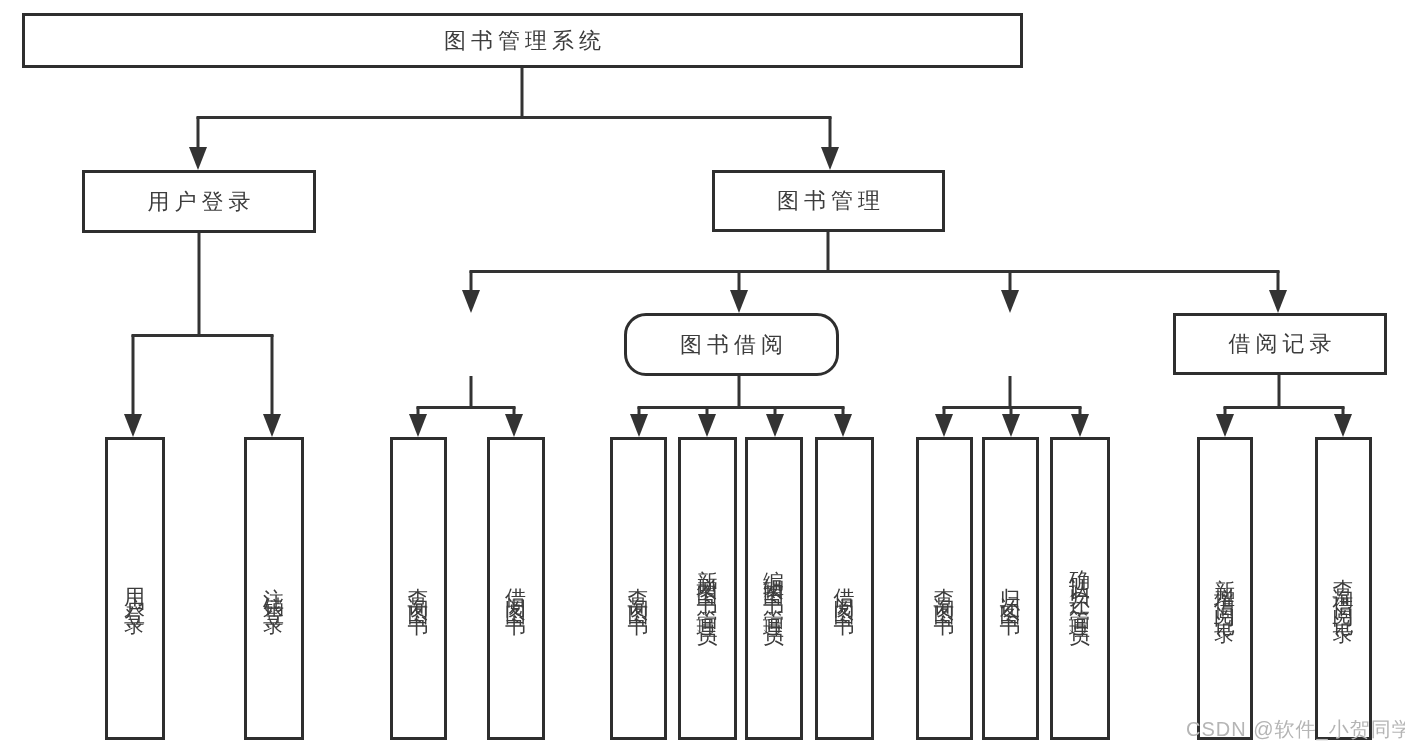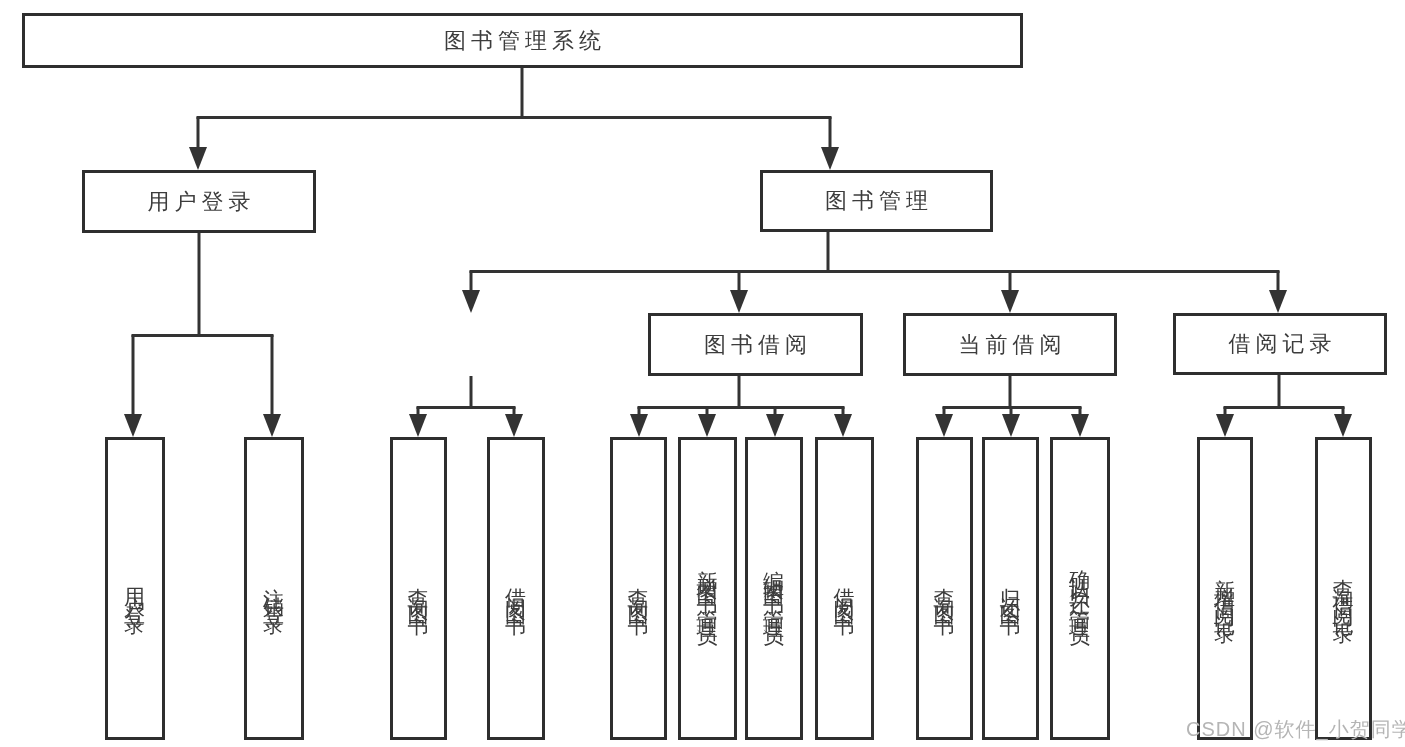--- a/index.html
+++ b/index.html
@@ -52,23 +52,23 @@
     justify-content:center;
     writing-mode:vertical-rl;
     text-orientation:mixed;
     font-size:21px;
     letter-spacing:9px;
     line-height:1;
     color:var(--text);
   }
   #n-root{left:22px;top:13px;width:1001px;height:55px;}
   #n-user-login{left:82px;top:170px;width:234px;height:63px;}
-  #n-book-mgmt{left:712px;top:170px;width:233px;height:62px;margin-left:48px;}
+  #n-book-mgmt{left:712px;top:170px;width:233px;height:62px;}
   #n-new-book-rec{left:362px;top:313px;width:218px;height:63px;}
-  #n-book-borrow{left:648px;top:313px;width:215px;height:63px;}
+  #n-book-borrow{left:624px;top:313px;width:215px;height:63px;border-radius:22px;}
   #n-current-borrow{left:903px;top:313px;width:214px;height:63px;}
   #n-borrow-record{left:1173px;top:313px;width:214px;height:62px;}
 
   #l-user-login{left:105px;width:60px;}
   #l-logout{left:244px;width:60px;}
   #l-query-book-1{left:390px;width:57px;}
   #l-borrow-book-1{left:487px;width:58px;}
   #l-query-book-2{left:610px;width:57px;}
   #l-add-book{left:678px;width:59px;letter-spacing:8px;}
   #l-edit-book{left:745px;width:58px;letter-spacing:8px;}
@@ -170,21 +170,20 @@
       <polygon points="1334,414 1352,414 1343,437"></polygon>
     </g>
   </svg>
 
   <div class="node" id="n-root">图书管理系统</div>
 
   <div class="node" id="n-user-login">用户登录</div>
   <div class="node" id="n-book-mgmt">图书管理</div>
 
   <div class="node" id="n-book-borrow">图书借阅</div>
-  <div class="node" id="n-current-borrow">当前借阅</div>
   <div class="node" id="n-borrow-record">借阅记录</div>
 
   <div class="leaf" id="l-user-login">用户登录</div>
   <div class="leaf" id="l-logout">注销登录</div>
   <div class="leaf" id="l-query-book-1">查询图书</div>
   <div class="leaf" id="l-borrow-book-1">借阅图书</div>
   <div class="leaf" id="l-query-book-2">查询图书</div>
   <div class="leaf" id="l-add-book">新增图书（管理员）</div>
   <div class="leaf" id="l-edit-book">编辑图书（管理员）</div>
   <div class="leaf" id="l-borrow-book-2">借阅图书</div>

